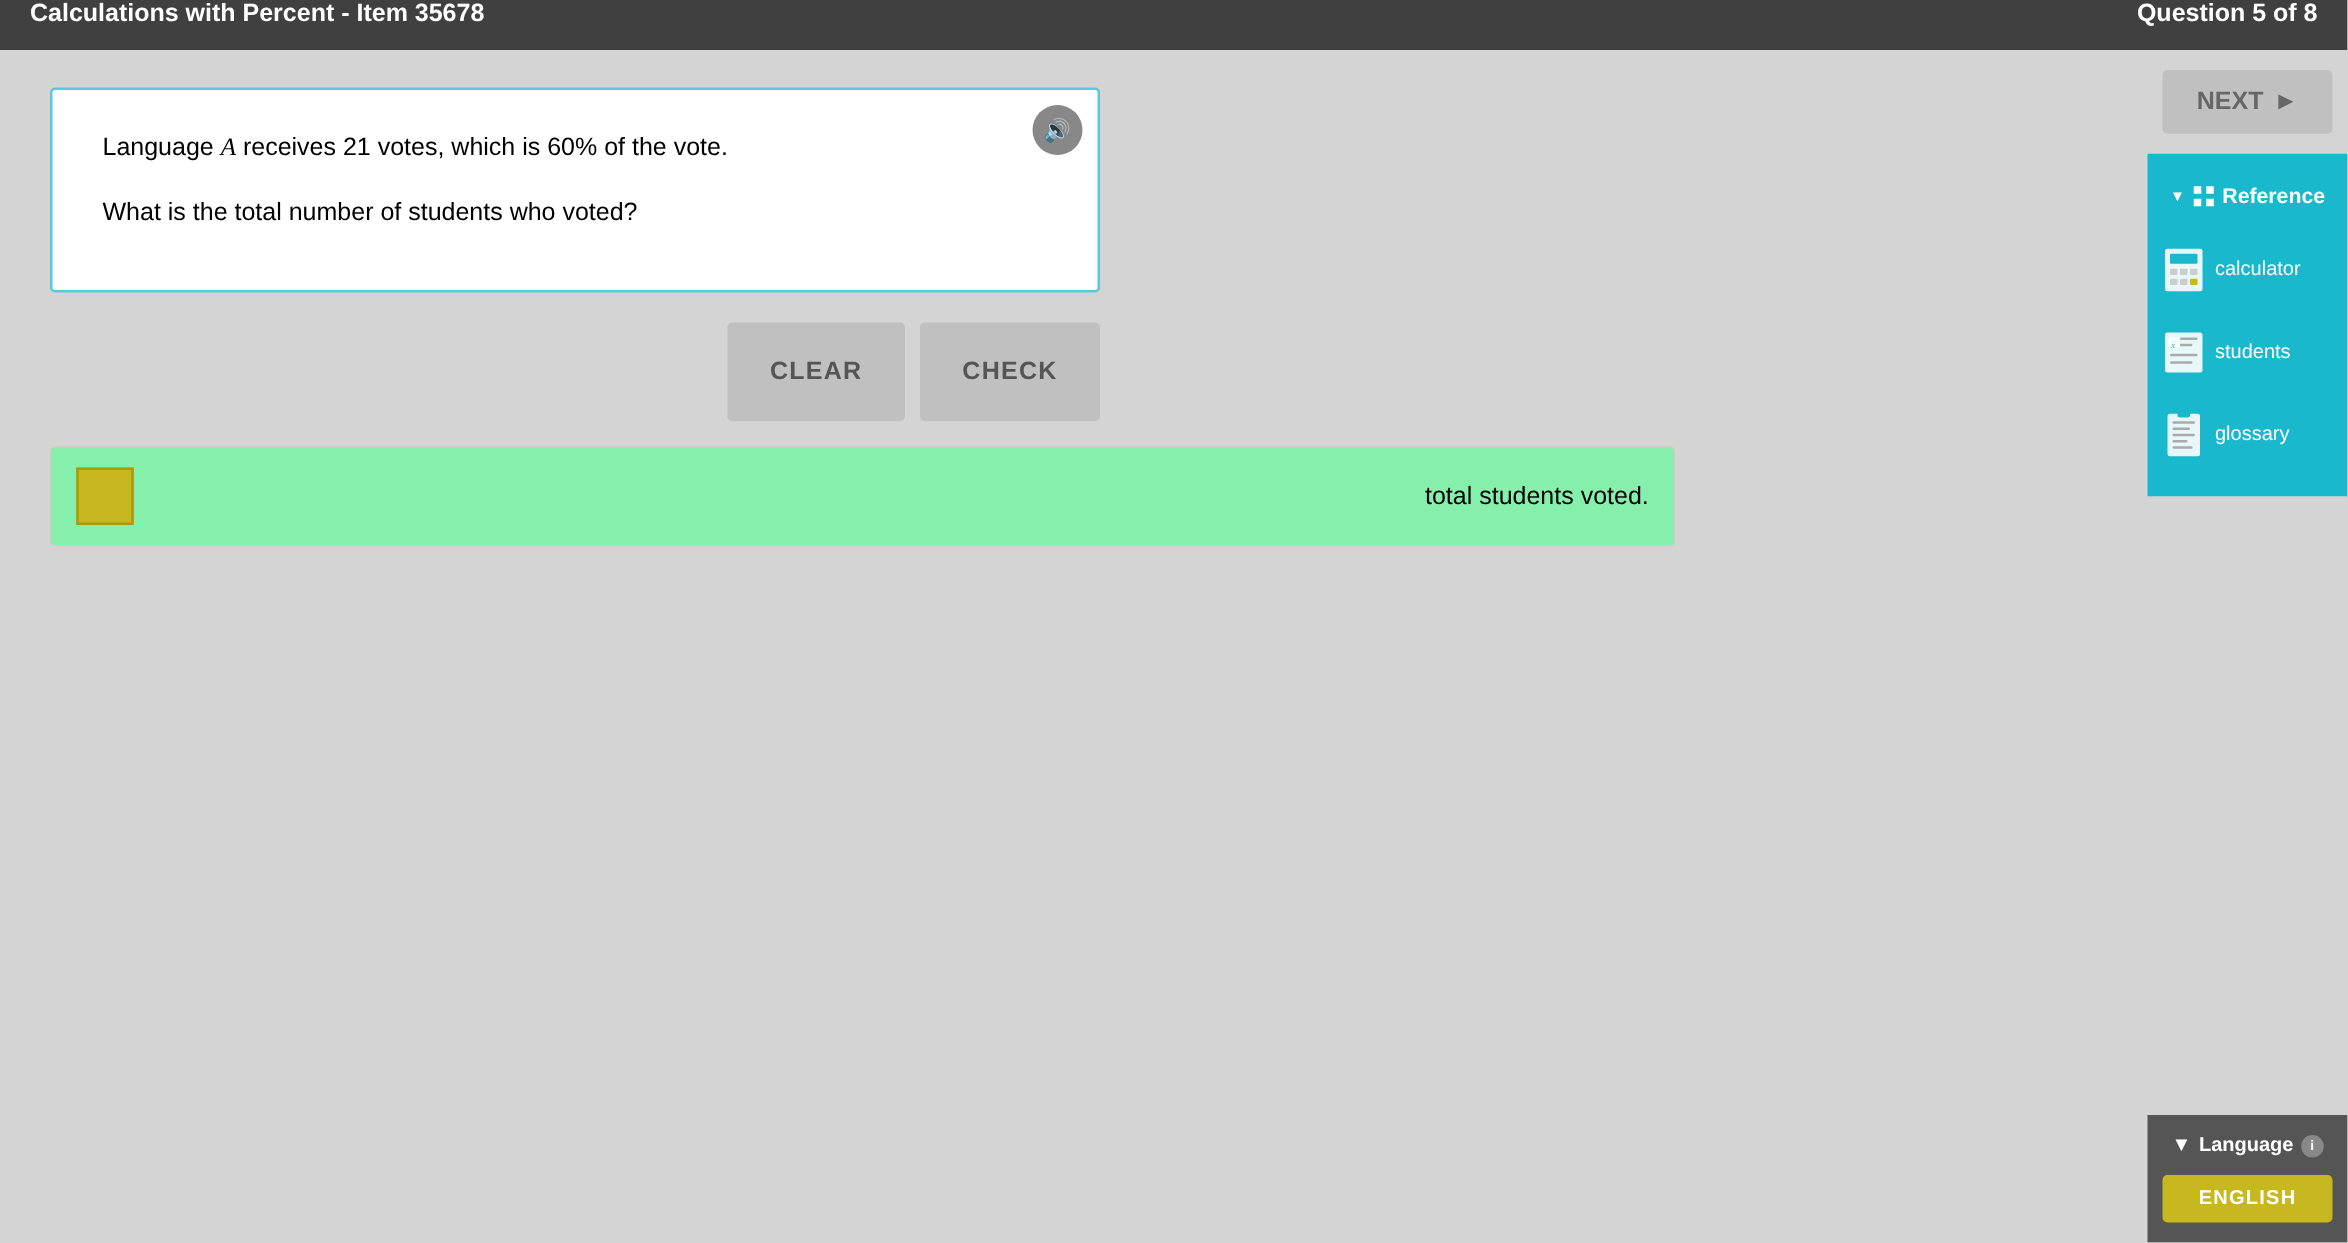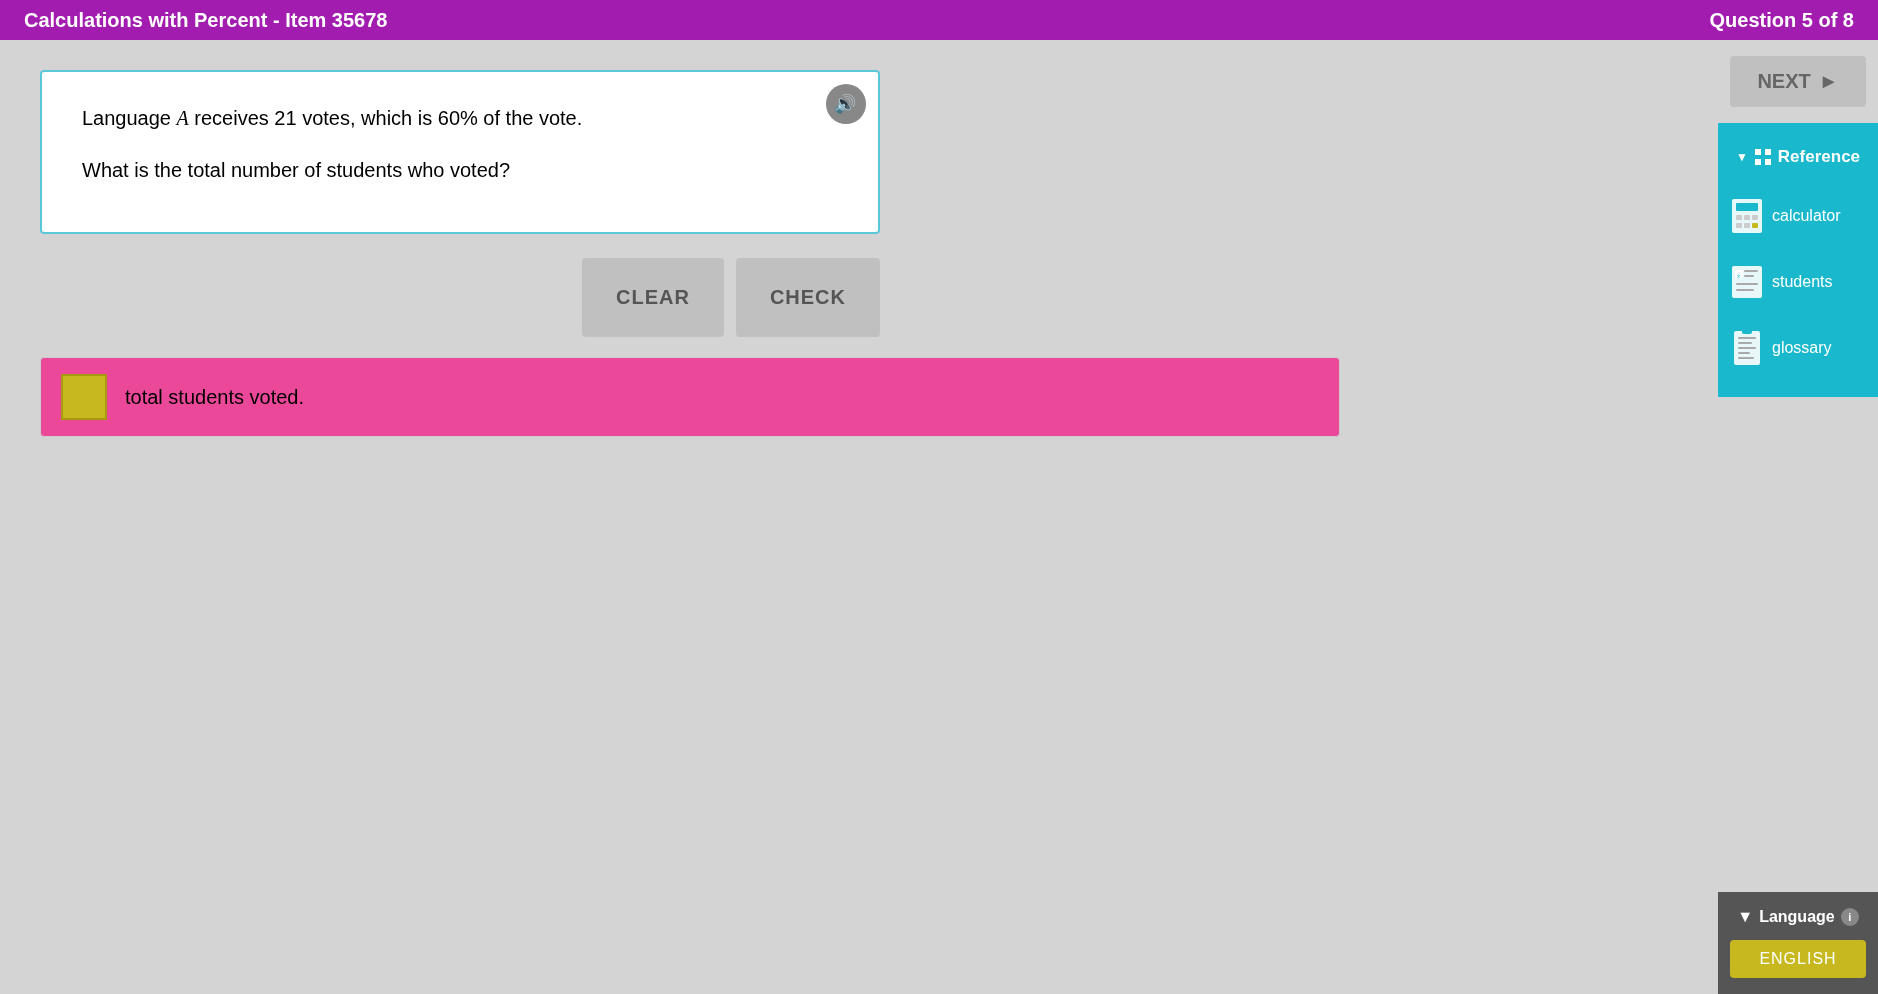--- a/index.html
+++ b/index.html
@@ -7,25 +7,25 @@
       font-family: Arial, sans-serif;
       background: #d4d4d4;
       width: 1878px;
       height: 994px;
       overflow: hidden;
       position: relative;
     }
 
     
     .header {
-      background: #a21caf;
+      background: #404040;
       color: #fff;
       display: flex;
       justify-content: space-between;
-      align-items: center;
+      align-items: flex-start;
       padding: 0 24px;
       height: 40px;
       font-size: 20px;
       font-weight: bold;
     }
 
     
     .main {
       display: flex;
       flex-direction: row;
@@ -96,27 +96,28 @@
       cursor: pointer;
       background: #c0c0c0;
       color: #555;
       letter-spacing: 1px;
     }
 
     
     .answer-row {
       display: flex;
       align-items: center;
-      background: #ec4899;
+      background: #86efac;
       border: 1px solid #ccc;
       border-radius: 4px;
       padding: 16px 20px;
       max-width: 1300px;
       margin-top: 20px;
       font-size: 20px;
+      justify-content: space-between;
     }
 
     .answer-box {
       width: 46px;
       height: 46px;
       background: #c8b820;
       border: 2px solid #a89a10;
       margin-right: 18px;
       flex-shrink: 0;
     }
@@ -207,21 +208,21 @@
       cursor: pointer;
     }
 
     .btn-language {
       background: #c8b820;
       color: #fff;
       border: none;
       border-radius: 4px;
       padding: 10px 18px;
       font-size: 16px;
-      font-weight: normal;
+      font-weight: bold;
       cursor: pointer;
       width: 100%;
       letter-spacing: 1px;
     }
 
     .info-icon {
       display: inline-flex;
       align-items: center;
       justify-content: center;
       width: 18px;

